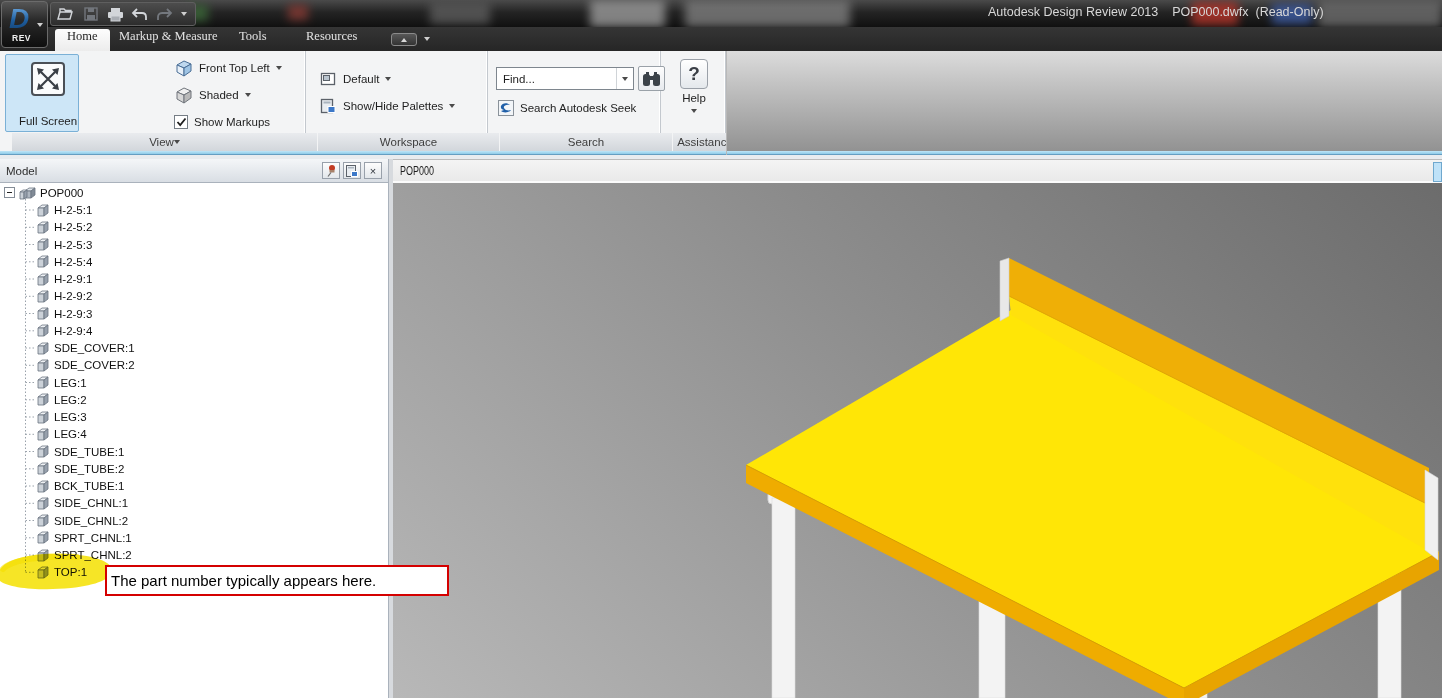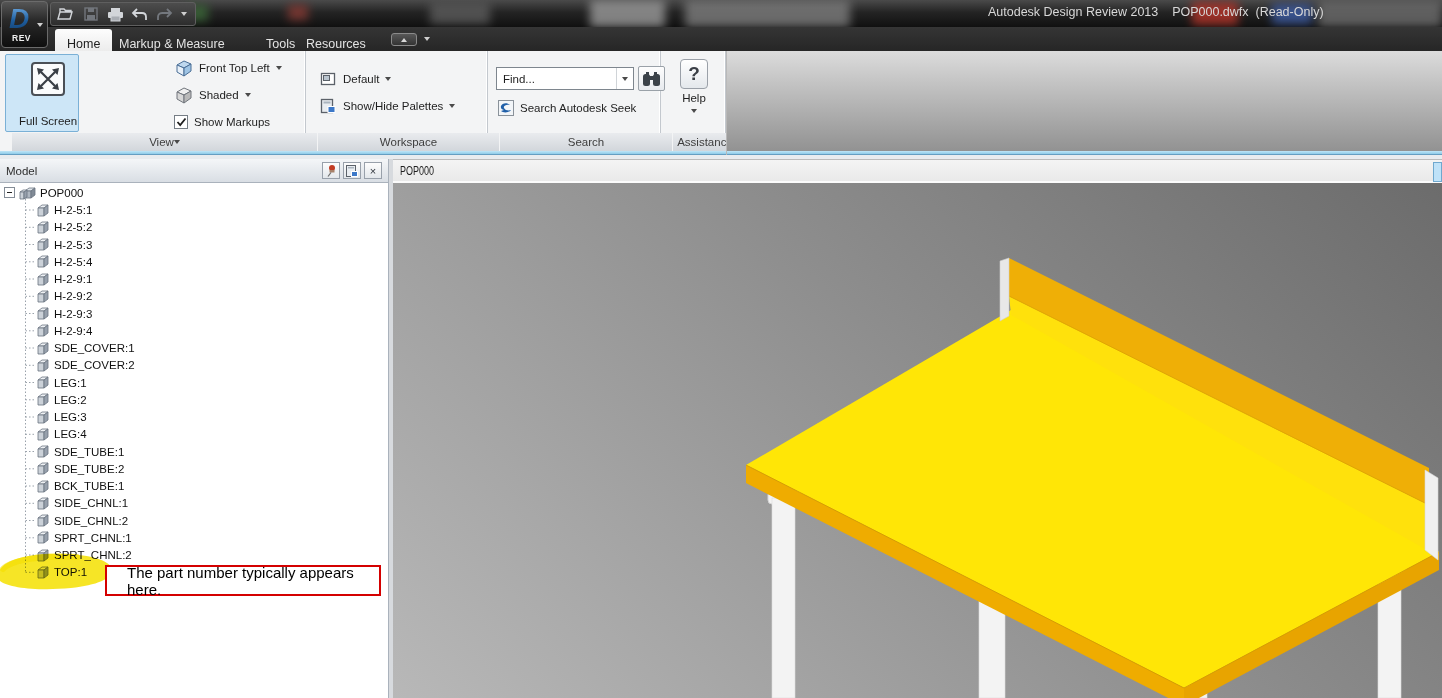--- a/index.html
+++ b/index.html
@@ -26,22 +26,22 @@
   #qat { left:50px; top:2px; width:146px; height:24px; background:linear-gradient(#4d4d4d,#2d2d2d);
     border:1px solid #5f5f5f; border-radius:3px; display:flex; align-items:center; gap:4px; padding:0 5px; }
   .qat-btn { width:22px; height:20px; display:flex; align-items:center; justify-content:center; cursor:pointer; }
 
   .caret { width:0; height:0; border-left:4px solid transparent; border-right:4px solid transparent; border-top:5px solid #cfcfcf; display:inline-block; }
   .caret.dark { border-top-color:#4a4a4a; }
   .caret.small { border-left-width:3px; border-right-width:3px; border-top-width:4px; }
 
   
   #tabrow { left:0; top:27px; width:1442px; height:24px; background:linear-gradient(#353535,#262626); }
-  .rtab { position:absolute; top:2px; height:22px; display:flex; align-items:flex-end; padding:0 12px;
-    color:#e3e3e3; font-size:12.5px; cursor:pointer; }
+  .rtab { position:absolute; top:2px; height:22px; display:flex; align-items:flex-start; padding:0 12px;
+    color:#e3e3e3; font-size:12.5px; cursor:pointer;font-family:Liberation Serif, serif; }
   .rtab.active { background:linear-gradient(#fdfdfd,#ececec); color:#1e1e1e; border-radius:3px 3px 0 0; }
   #min-ribbon { position:absolute; left:391px; top:6px; width:26px; height:13px; border:1px solid #8a8a8a;
     border-radius:3px; background:linear-gradient(#585858,#333); display:flex; align-items:center; justify-content:center; cursor:pointer; }
   .caret-up { width:0; height:0; border-left:3px solid transparent; border-right:3px solid transparent; border-bottom:4px solid #d8d8d8; }
 
   
   #ribbon { left:0; top:51px; width:1442px; height:104px; background:#f3f4f5; display:flex; }
   .rpanel { position:relative; height:100%; border-right:1px solid #c3c8ce; box-shadow:inset -1px 0 0 #fff; }
   .panel-label { position:absolute; left:12px; bottom:4px; width:100%; height:18px;
     background:linear-gradient(#e9ebee,#d2d6db); color:#3e3e3e; font-size:11.5px;
@@ -83,22 +83,22 @@
   #tree-connectors .dash { stroke:#9aa2ab; stroke-width:1; stroke-dasharray:1.5,2; }
   .trow { position:absolute; height:17px; display:flex; align-items:center; gap:4px; cursor:pointer; }
   .trow .tlabel { font-size:11.5px; color:#111; white-space:nowrap; }
   .trow.root { left:4px; }
   .trow.child { left:36px; }
   .expander { width:11px; height:11px; border:1px solid #848c96; background:#fff; display:flex; align-items:center; justify-content:center; cursor:pointer; }
   .expander .minus { width:5px; height:1px; background:#222; display:block; }
 
   #highlight-blob { position:absolute; left:-3px; top:362px; mix-blend-mode:multiply; pointer-events:none; }
 
-  #callout { position:absolute; left:105px; top:410px; width:276px; height:31px; background:#fff;
-    border:2px solid var(--callout-border,#d40000); display:flex; align-items:center; padding-left:20px;
+  #callout { position:absolute; left:105px; top:410px; width:344px; height:31px; background:#fff;
+    border:2px solid var(--callout-border,#d40000); display:flex; align-items:center; padding-left:4px;
     font-size:15px; color:#000; z-index:20; }
 
   #splitter { position:absolute; left:389px; top:4px; width:4px; height:539px; background:#d7dade; cursor:col-resize; }
 
   #viewport { position:absolute; left:393px; top:4px; width:1049px; height:539px; }
   #vp-tabbar { position:absolute; left:0; top:0; width:100%; height:24px; background:linear-gradient(#f4f4f4,#e9e9e9);
     border-top:1px solid #bcbcbc; border-bottom:2px solid #fbfbfb; display:flex; align-items:center; }
   #vp-tab-label { margin-left:7px; font-size:12.5px; color:#1d1d1d; letter-spacing:0; transform:scaleX(.72); transform-origin:left center; white-space:nowrap; }
   #vp-corner-btn { position:absolute; right:0; top:2px; width:9px; height:20px; background:#bfe2f8; border:1px solid #6fa8ce; cursor:pointer; }
   #canvas { position:absolute; left:0; top:24px; width:1049px; height:515px;
@@ -162,21 +162,21 @@
     </span>
 </div>
 
 <div id="tabrow" class="abs">
   <div class="rtab active" style="left:55px;">
       <span>Home</span>
     </div>
   <div class="rtab" style="left:107px;">
       <span>Markup &amp; Measure</span>
     </div>
-  <div class="rtab" style="left:254px;">
+  <div class="rtab" style="left:227px;">
       <span>Tools</span>
     </div>
   <div class="rtab" style="left:294px;">
       <span>Resources</span>
     </div>
   <div id="min-ribbon">
       <span class="caret-up"></span>
     </div>
   <span class="caret small" style="position:absolute;left:424px;top:10px;"></span>
 </div>

